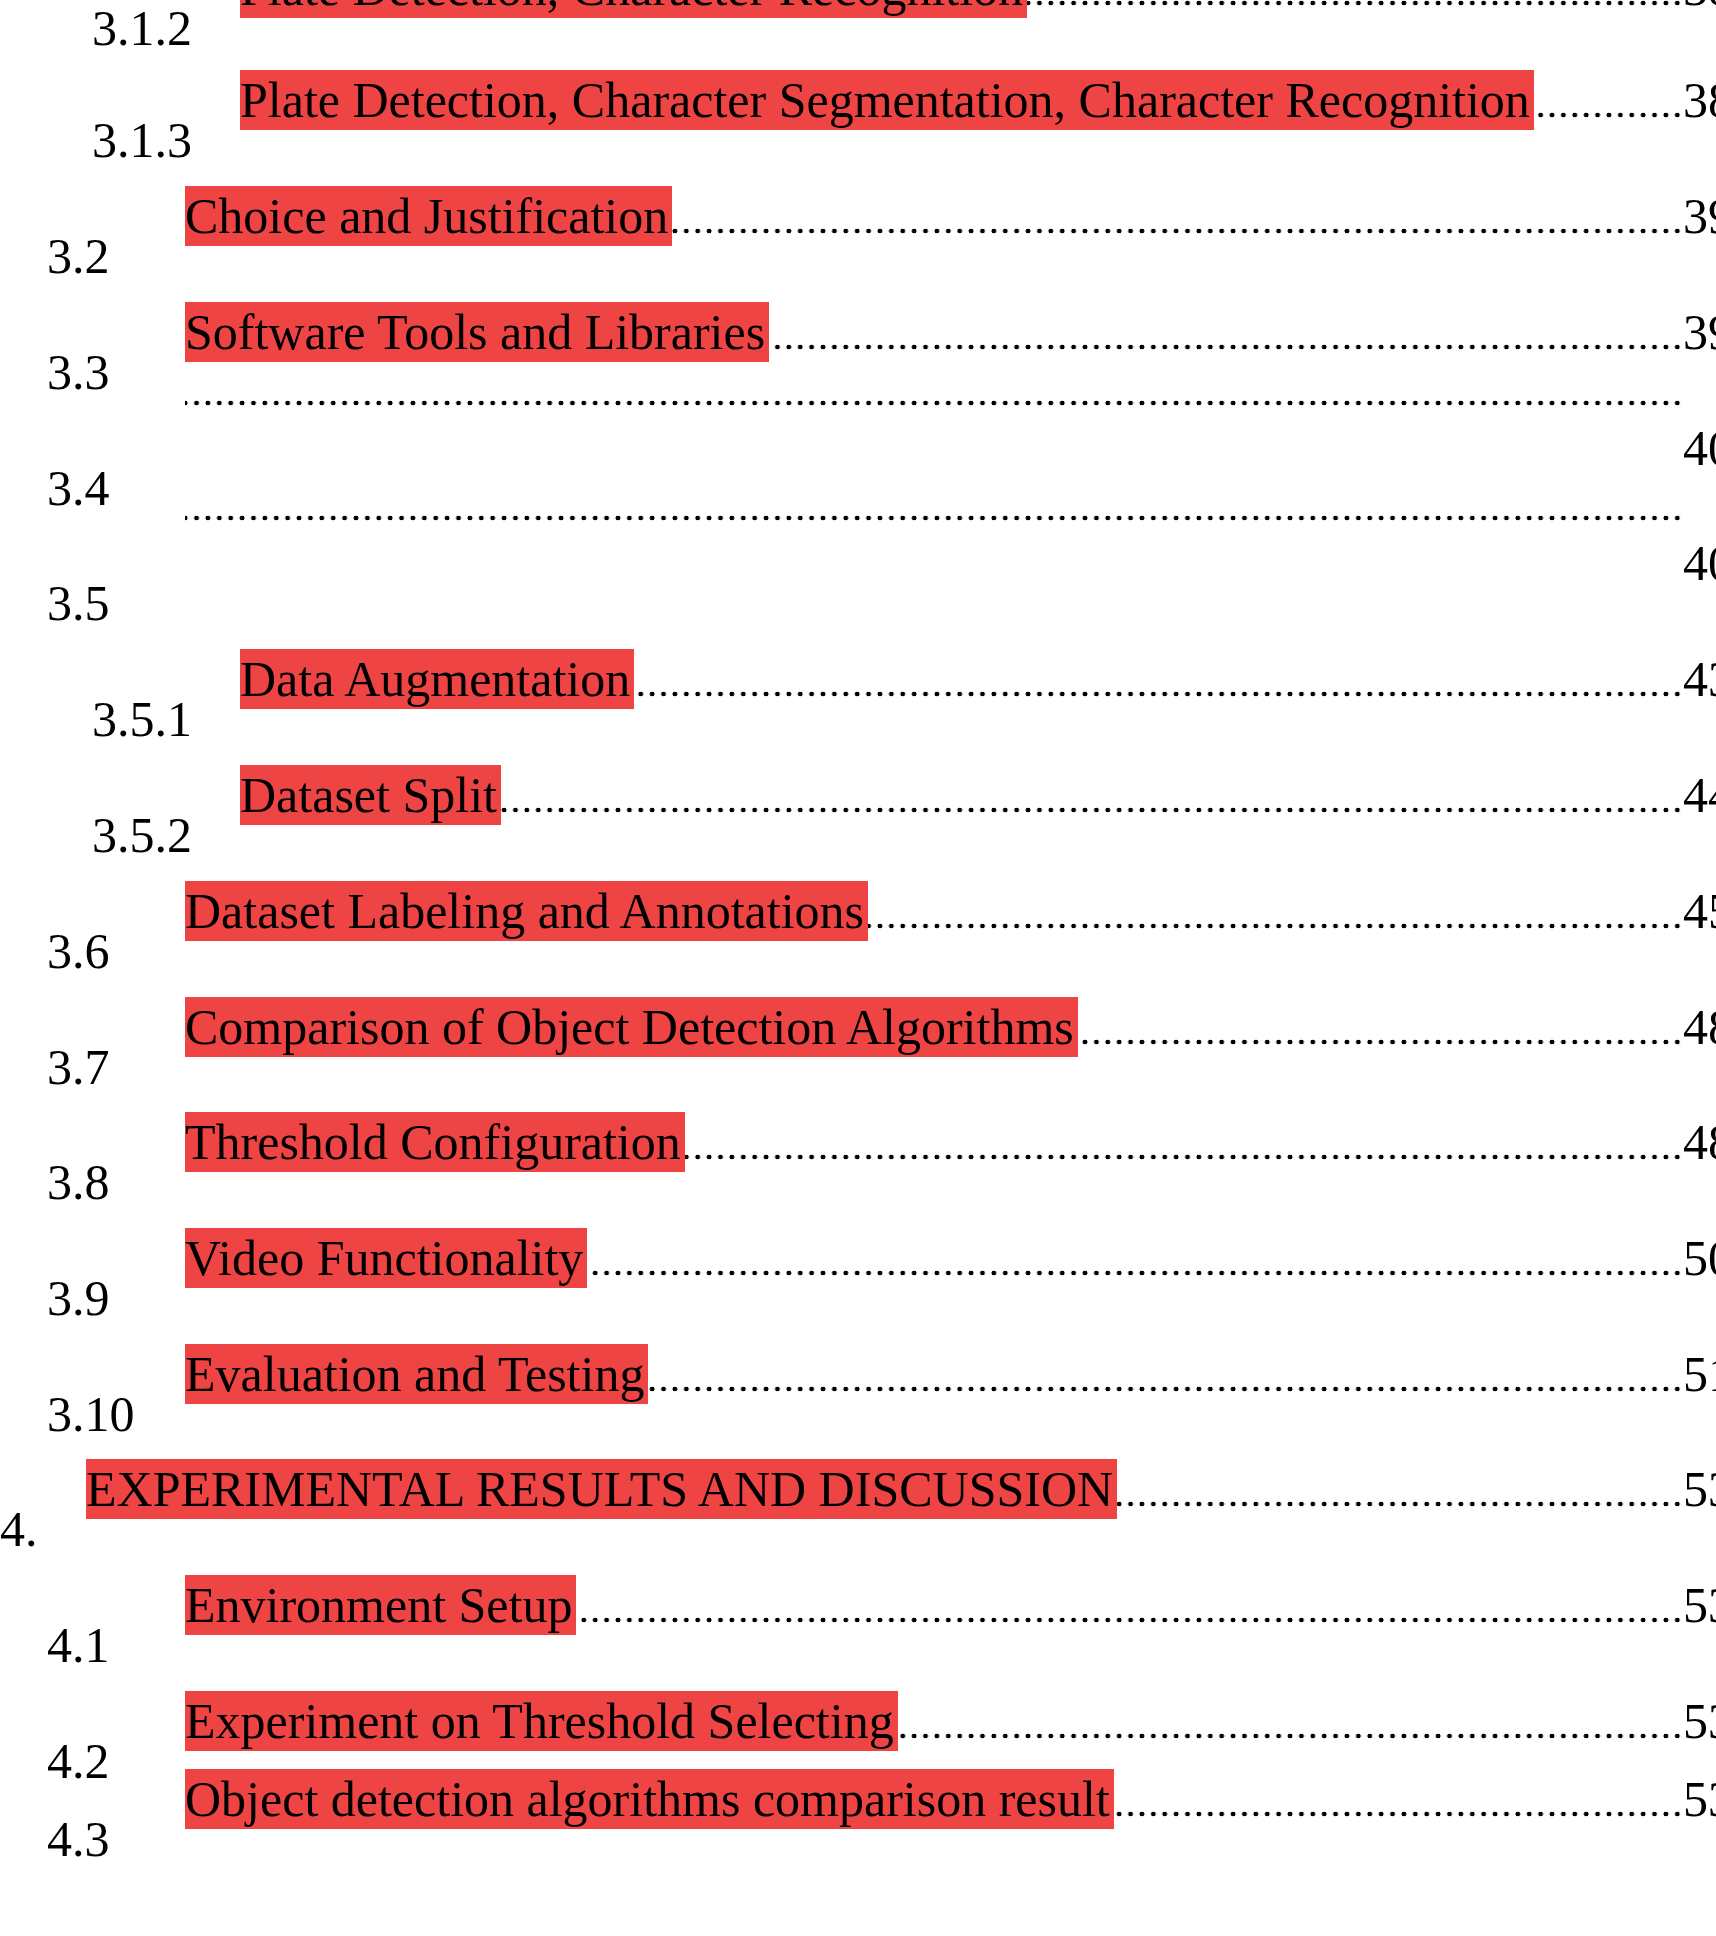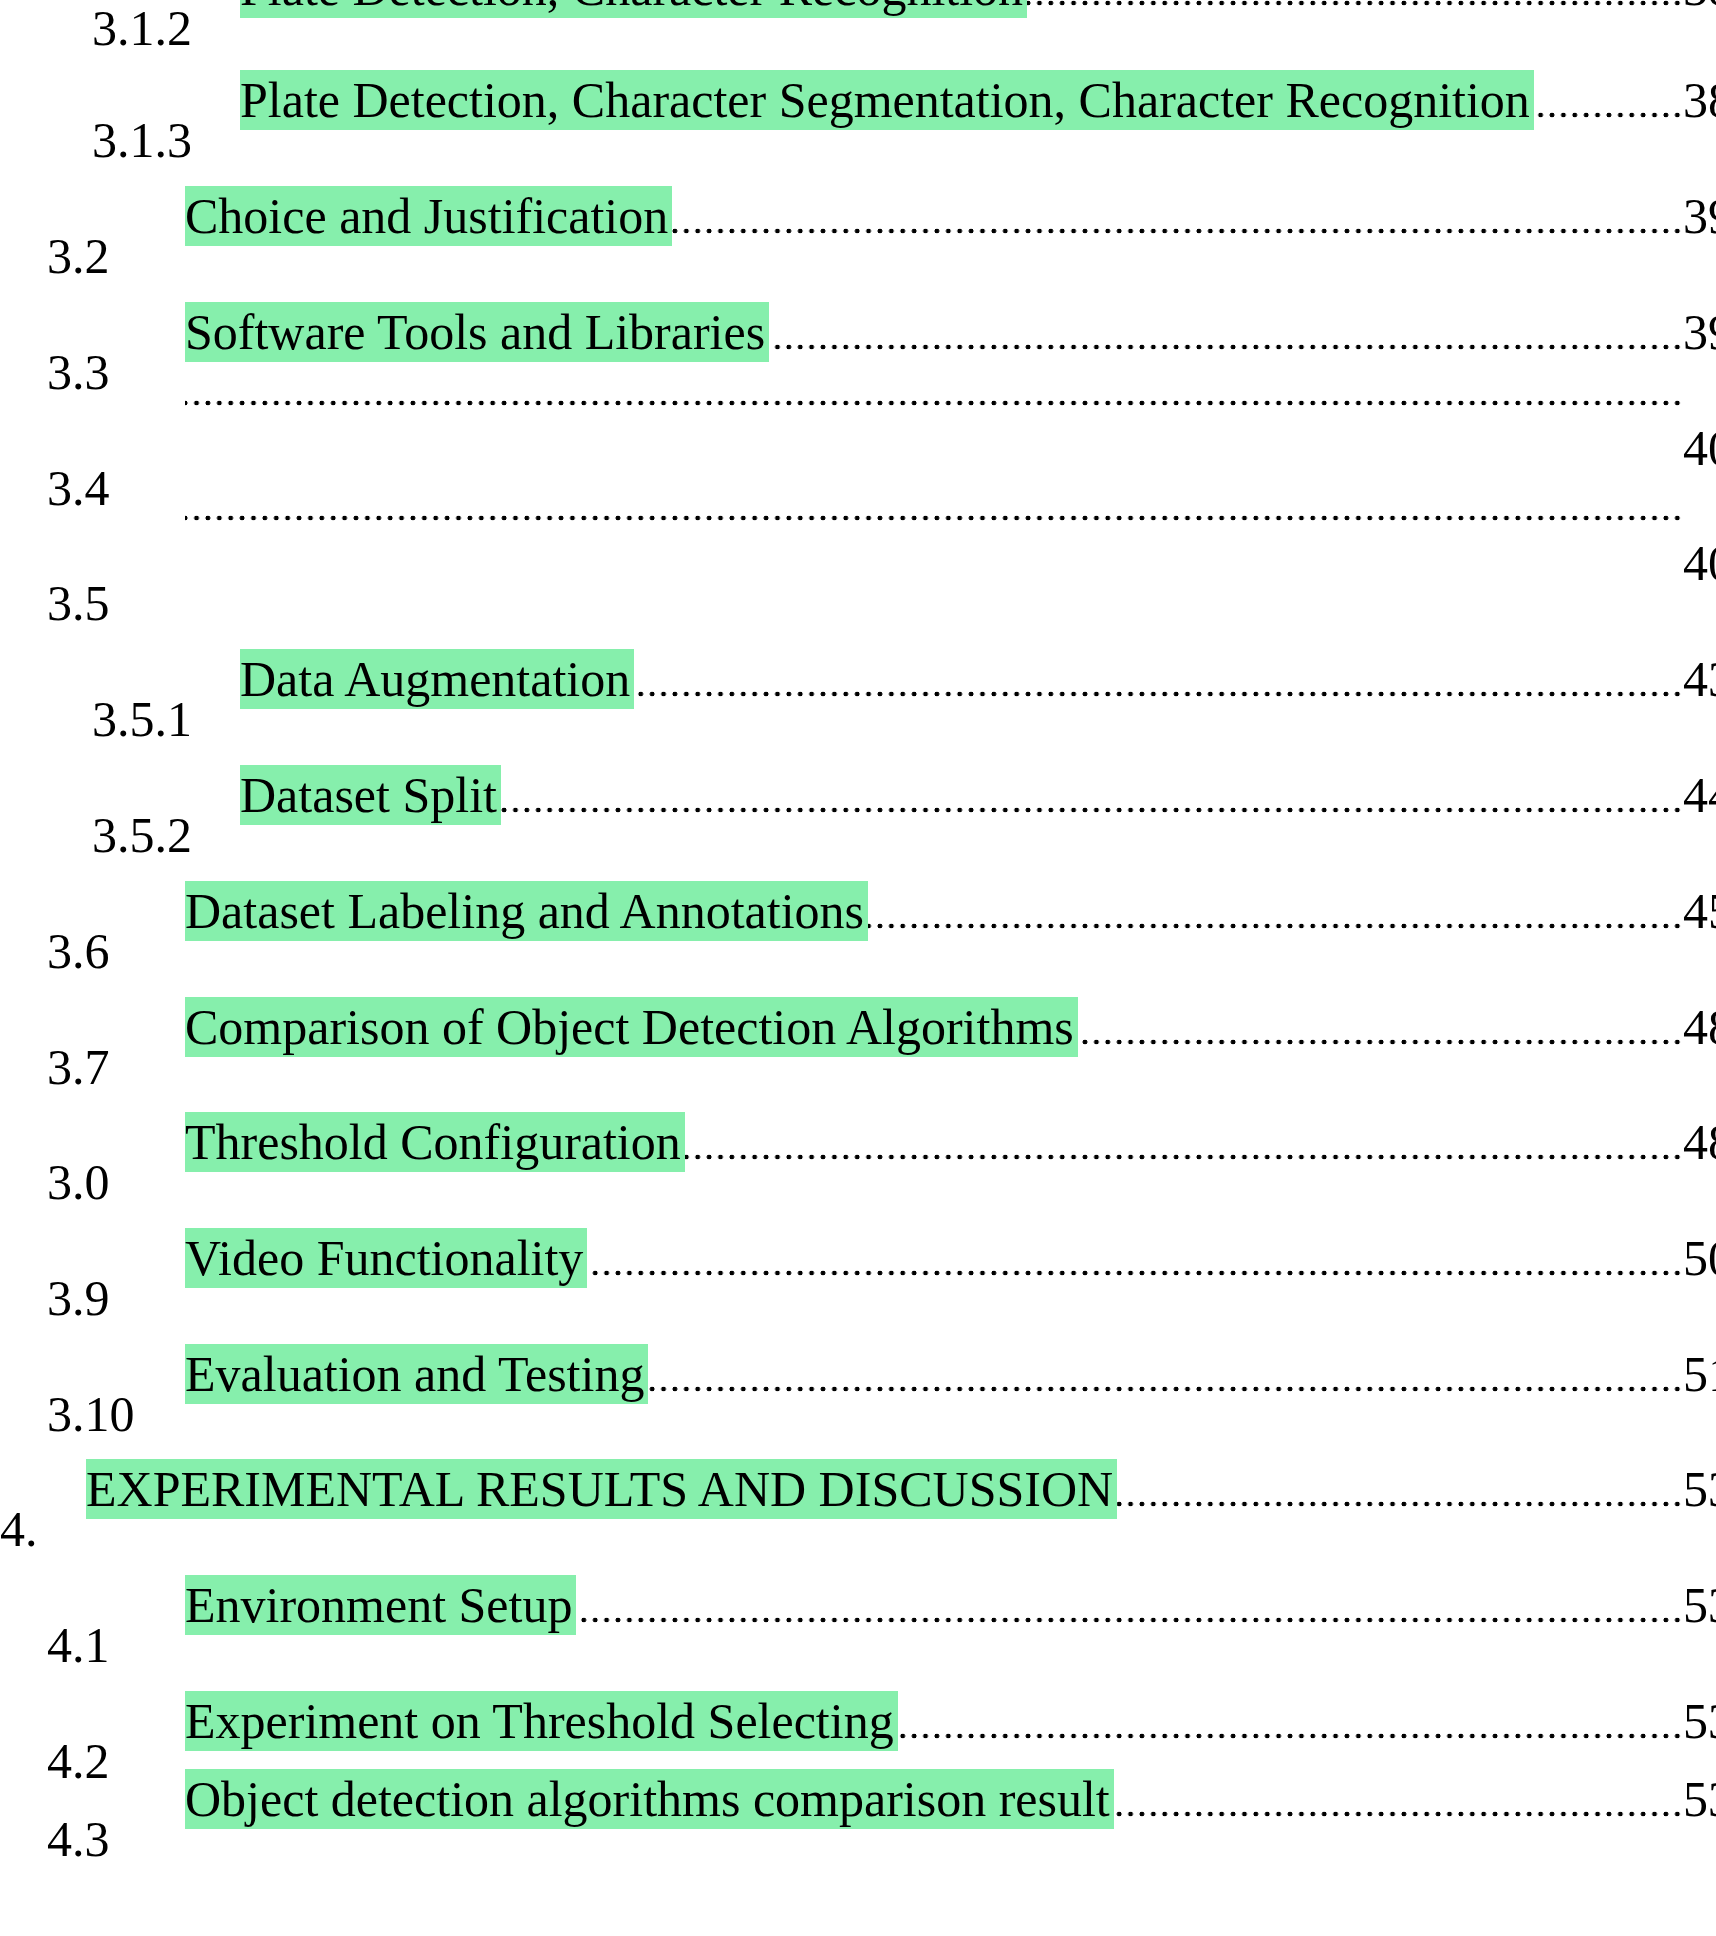--- a/index.html
+++ b/index.html
@@ -2,21 +2,21 @@
 <html><head>
 <meta charset="utf-8">
 <style>
   html, body { margin: 0; padding: 0; background: #ffffff; }
   body { width: 1716px; height: 1936px; overflow: hidden; position: relative;
          font-family: "Liberation Serif", serif; color: #000; }
   .toc-row { position: absolute; left: 0; width: 1716px; height: 60px;
              font-size: 50px; line-height: 60px; white-space: nowrap; }
   .num { position: absolute; top: 0; margin-top: 40px; }
   .title-wrap { position: absolute; top: 0; right: 33px; display: flex; }
-  .title { background: #86efac; padding-right: 4px; position: relative; z-index: 2; }
+  .title { background: #ef4444; padding-right: 4px; position: relative; z-index: 2; }
   .leader { position: absolute; left: 0; right: 0; bottom: 12px; height: 6px; z-index: 1;
             background-image: radial-gradient(circle, #000 2.2px, transparent 2.6px);
             background-size: 11.4px 6px; background-position: right center; background-repeat: repeat-x; }
   .page { position: absolute; top: 0; left: 1683px; }
   .l0 .num { left: 0px; }   .l0 .title-wrap { left: 86px; }
   .l1 .num { left: 47px; }  .l1 .title-wrap { left: 185px; }
   .l2 .num { left: 92px; }  .l2 .title-wrap { left: 240px; }
   .cut { top: -42px; color: #000; }
 </style>
 </head>
@@ -106,21 +106,21 @@
   <div class="toc-row l1" style="top:997px;">
     <span class="num">3.7</span>
     <div class="title-wrap">
         <span class="leader"></span>
         <span class="title">Comparison of Object Detection Algorithms</span>
       </div>
     <span class="page">48</span>
   </div>
 
   <div class="toc-row l1" style="top:1112px;">
-    <span class="num">3.0</span>
+    <span class="num">3.8</span>
     <div class="title-wrap">
         <span class="leader"></span>
         <span class="title">Threshold Configuration</span>
       </div>
     <span class="page">48</span>
   </div>
 
   <div class="toc-row l1" style="top:1228px;">
     <span class="num">3.9</span>
     <div class="title-wrap">

